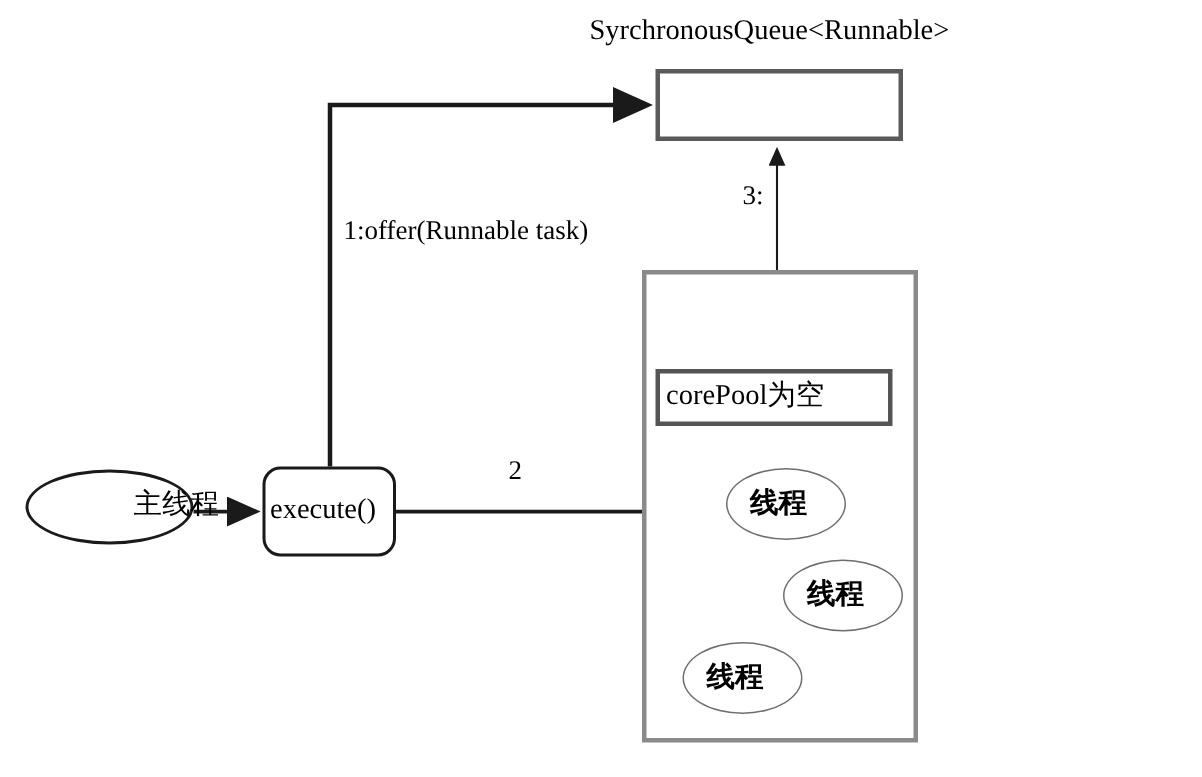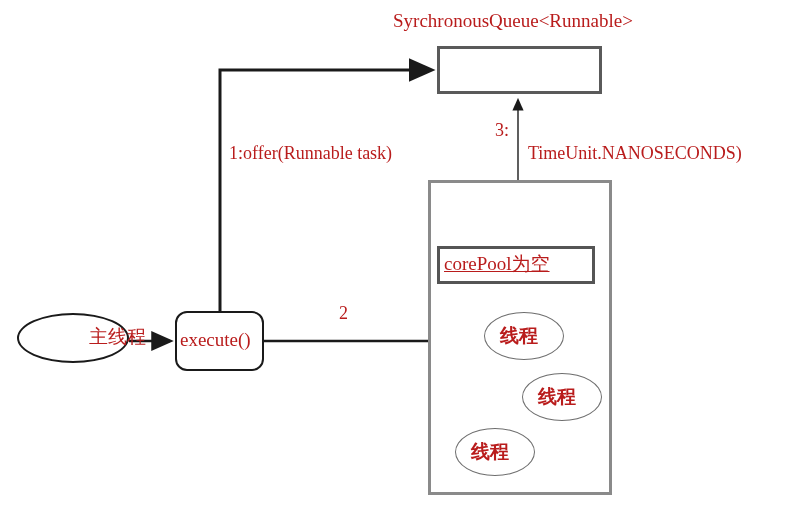--- a/index.html
+++ b/index.html
@@ -10,21 +10,21 @@
   #canvas {
     position: relative;
     width: 801px;
     height: 518px;
     background: #ffffff;
     font-family: "Liberation Serif", "DejaVu Serif", serif;
     overflow: hidden;
   }
   .lbl {
     position: absolute;
-    color: #b91c1c;
+    color: #000000;
     white-space: nowrap;
     line-height: 1.15;
   }
   
   #queue-title {
     left: 393px;
     top: 10px;
     font-size: 19px;
   }
   
@@ -62,21 +62,20 @@
     width: 158px;
     height: 38px;
     border: 3px solid #555555;
     background: #ffffff;
     box-sizing: border-box;
   }
   #core-pool-label {
     left: 444px;
     top: 253px;
     font-size: 19px;
-    text-decoration: underline;
   }
   
   #execute-box {
     position: absolute;
     left: 175px;
     top: 311px;
     width: 89px;
     height: 60px;
     border: 2px solid #1a1a1a;
     border-radius: 12px;
@@ -180,16 +179,15 @@
   <div class="lbl thread-label" id="thread-label-3">线程</div>
 
   <div id="main-thread-ellipse"></div>
   <div class="lbl" id="main-thread-label">主线程</div>
 
   <div id="execute-box"></div>
   <div class="lbl" id="execute-label">execute()</div>
 
   <div class="lbl" id="offer-label">1:offer(Runnable task)</div>
   <div class="lbl" id="poll-step-label">3:</div>
-  <div class="lbl" id="poll-line2">TimeUnit.NANOSECONDS)</div>
   <div class="lbl" id="step2-label">2</div>
 
 </div>
 
 </body></html>

